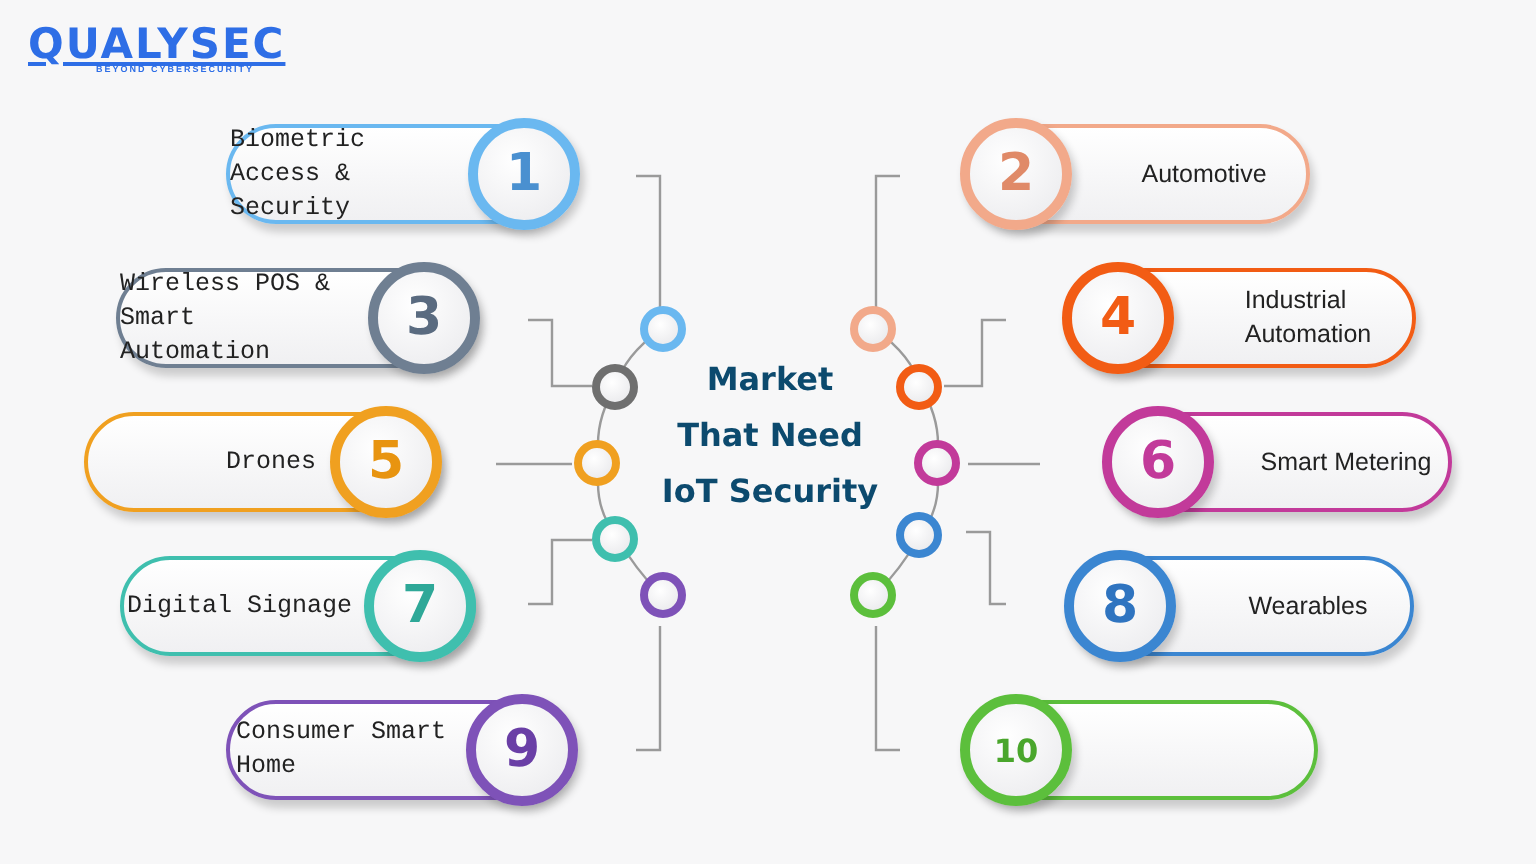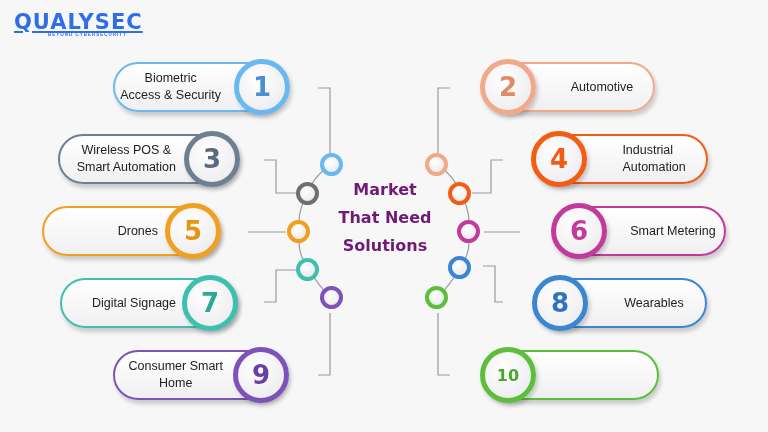--- a/index.html
+++ b/index.html
@@ -1,25 +1,25 @@
 <!DOCTYPE html>
 <html><head>
 <meta charset="utf-8">
 <style>
   * { box-sizing: border-box; margin: 0; padding: 0; }
   body { width: 768px; height: 432px; background: #f7f7f8; font-family: "Liberation Sans", sans-serif; position: relative; overflow: hidden; }
   .logo { position: absolute; left: 14px; top: 10px; }
   .logo-main { font-family: "DejaVu Sans", sans-serif; font-weight: bold; font-size: 21px; color: #2e6ee6; letter-spacing: 1px; text-decoration: underline; }
   .logo-sub { font-size: 4.5px; color: #2e6ee6; letter-spacing: 1px; margin-left: 34px; margin-top: -2px; font-weight: bold; }
   .pill { position: absolute; height: 50px; border-radius: 25px; background: linear-gradient(180deg,#ffffff,#f0f0f2); border: 2px solid; box-shadow: 2px 4px 4px rgba(0,0,0,0.18); display: flex; align-items: center; font-size: 12.5px; color: #222; line-height: 17px; }
-  .pill.left { justify-content: flex-end; text-align: center; padding-right: 60px; }
+  .pill.left { justify-content: flex-end; text-align: left; padding-right: 60px; font-family: Liberation Mono, monospace; }
   .pill.right { justify-content: center; text-align: left; padding-left: 66px; }
   .badge { position: absolute; width: 56px; height: 56px; border-radius: 50%; border: 5px solid; background: radial-gradient(circle at 40% 35%, #ffffff, #e9e9ec); display: flex; align-items: center; justify-content: center; font-family: "DejaVu Sans", sans-serif; font-weight: bold; font-size: 26px; box-shadow: 2px 3px 4px rgba(0,0,0,0.2); }
   .ring { position: absolute; width: 23px; height: 23px; border-radius: 50%; border: 4px solid; background: radial-gradient(circle at 40% 35%, #fff, #e6e6e9); }
-  .center-title { position: absolute; left: 310px; top: 176px; width: 150px; text-align: center; font-family: "DejaVu Sans", sans-serif; font-weight: bold; font-size: 16px; line-height: 28px; color: #701a75; }
+  .center-title { position: absolute; left: 310px; top: 176px; width: 150px; text-align: center; font-family: "DejaVu Sans", sans-serif; font-weight: bold; font-size: 16px; line-height: 28px; color: #0c4a6e; }
   svg.conn { position: absolute; left: 0; top: 0; }
 </style>
 </head>
 <body>
 
 <div class="logo">
   <div class="logo-main">QUALYSEC</div>
   <div class="logo-sub">BEYOND CYBERSECURITY</div>
 </div>
 
@@ -48,21 +48,21 @@
 
 <div class="ring" style="left:425px;top:153px;border-color:#f2a98a"></div>
 <div class="ring" style="left:448px;top:182px;border-color:#f25c14"></div>
 <div class="ring" style="left:457px;top:220px;border-color:#c23a9a"></div>
 <div class="ring" style="left:448px;top:256px;border-color:#3b86d1"></div>
 <div class="ring" style="left:425px;top:286px;border-color:#5cbf3c"></div>
 
 <div class="center-title">
   <div>Market</div>
   <div>That Need</div>
-  <div>Solutions</div>
+  <div>IoT Security</div>
 </div>
 
 <div class="pill left" style="left:113px;top:62px;width:170px;border-color:#6ab8f0">
   <div>
       <div>Biometric</div>
       <div>Access &amp; Security</div>
     </div>
 </div>
 <div class="badge" style="left:234px;top:59px;border-color:#6ab8f0;color:#4a90d0">1</div>
 

